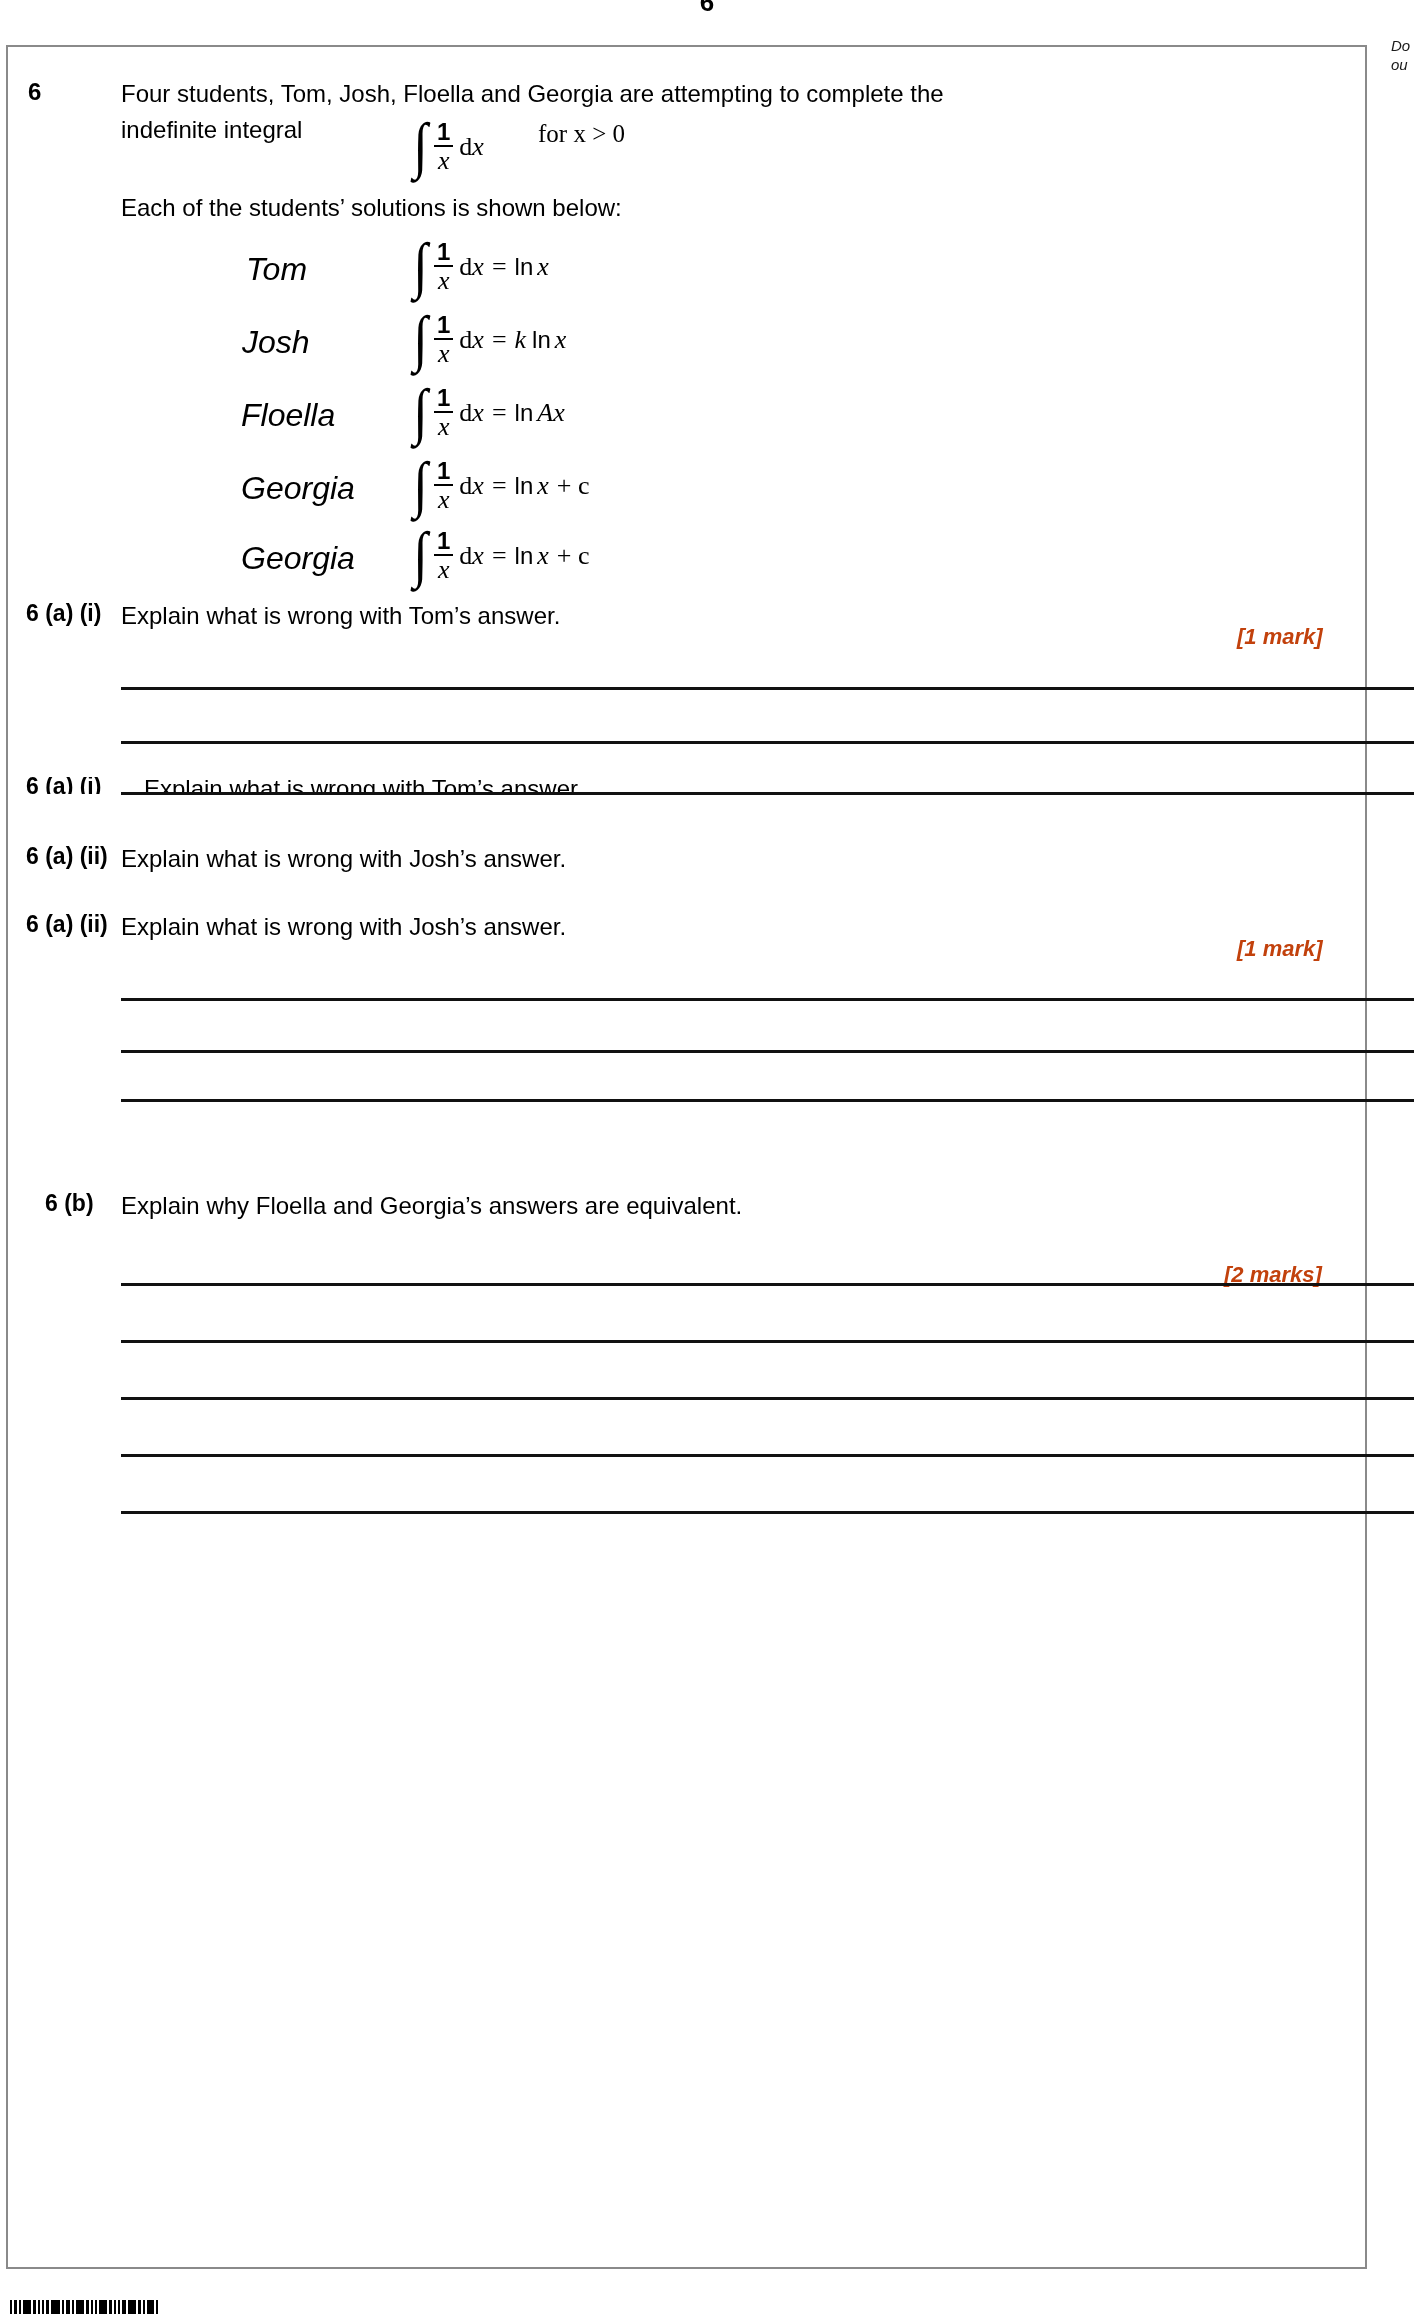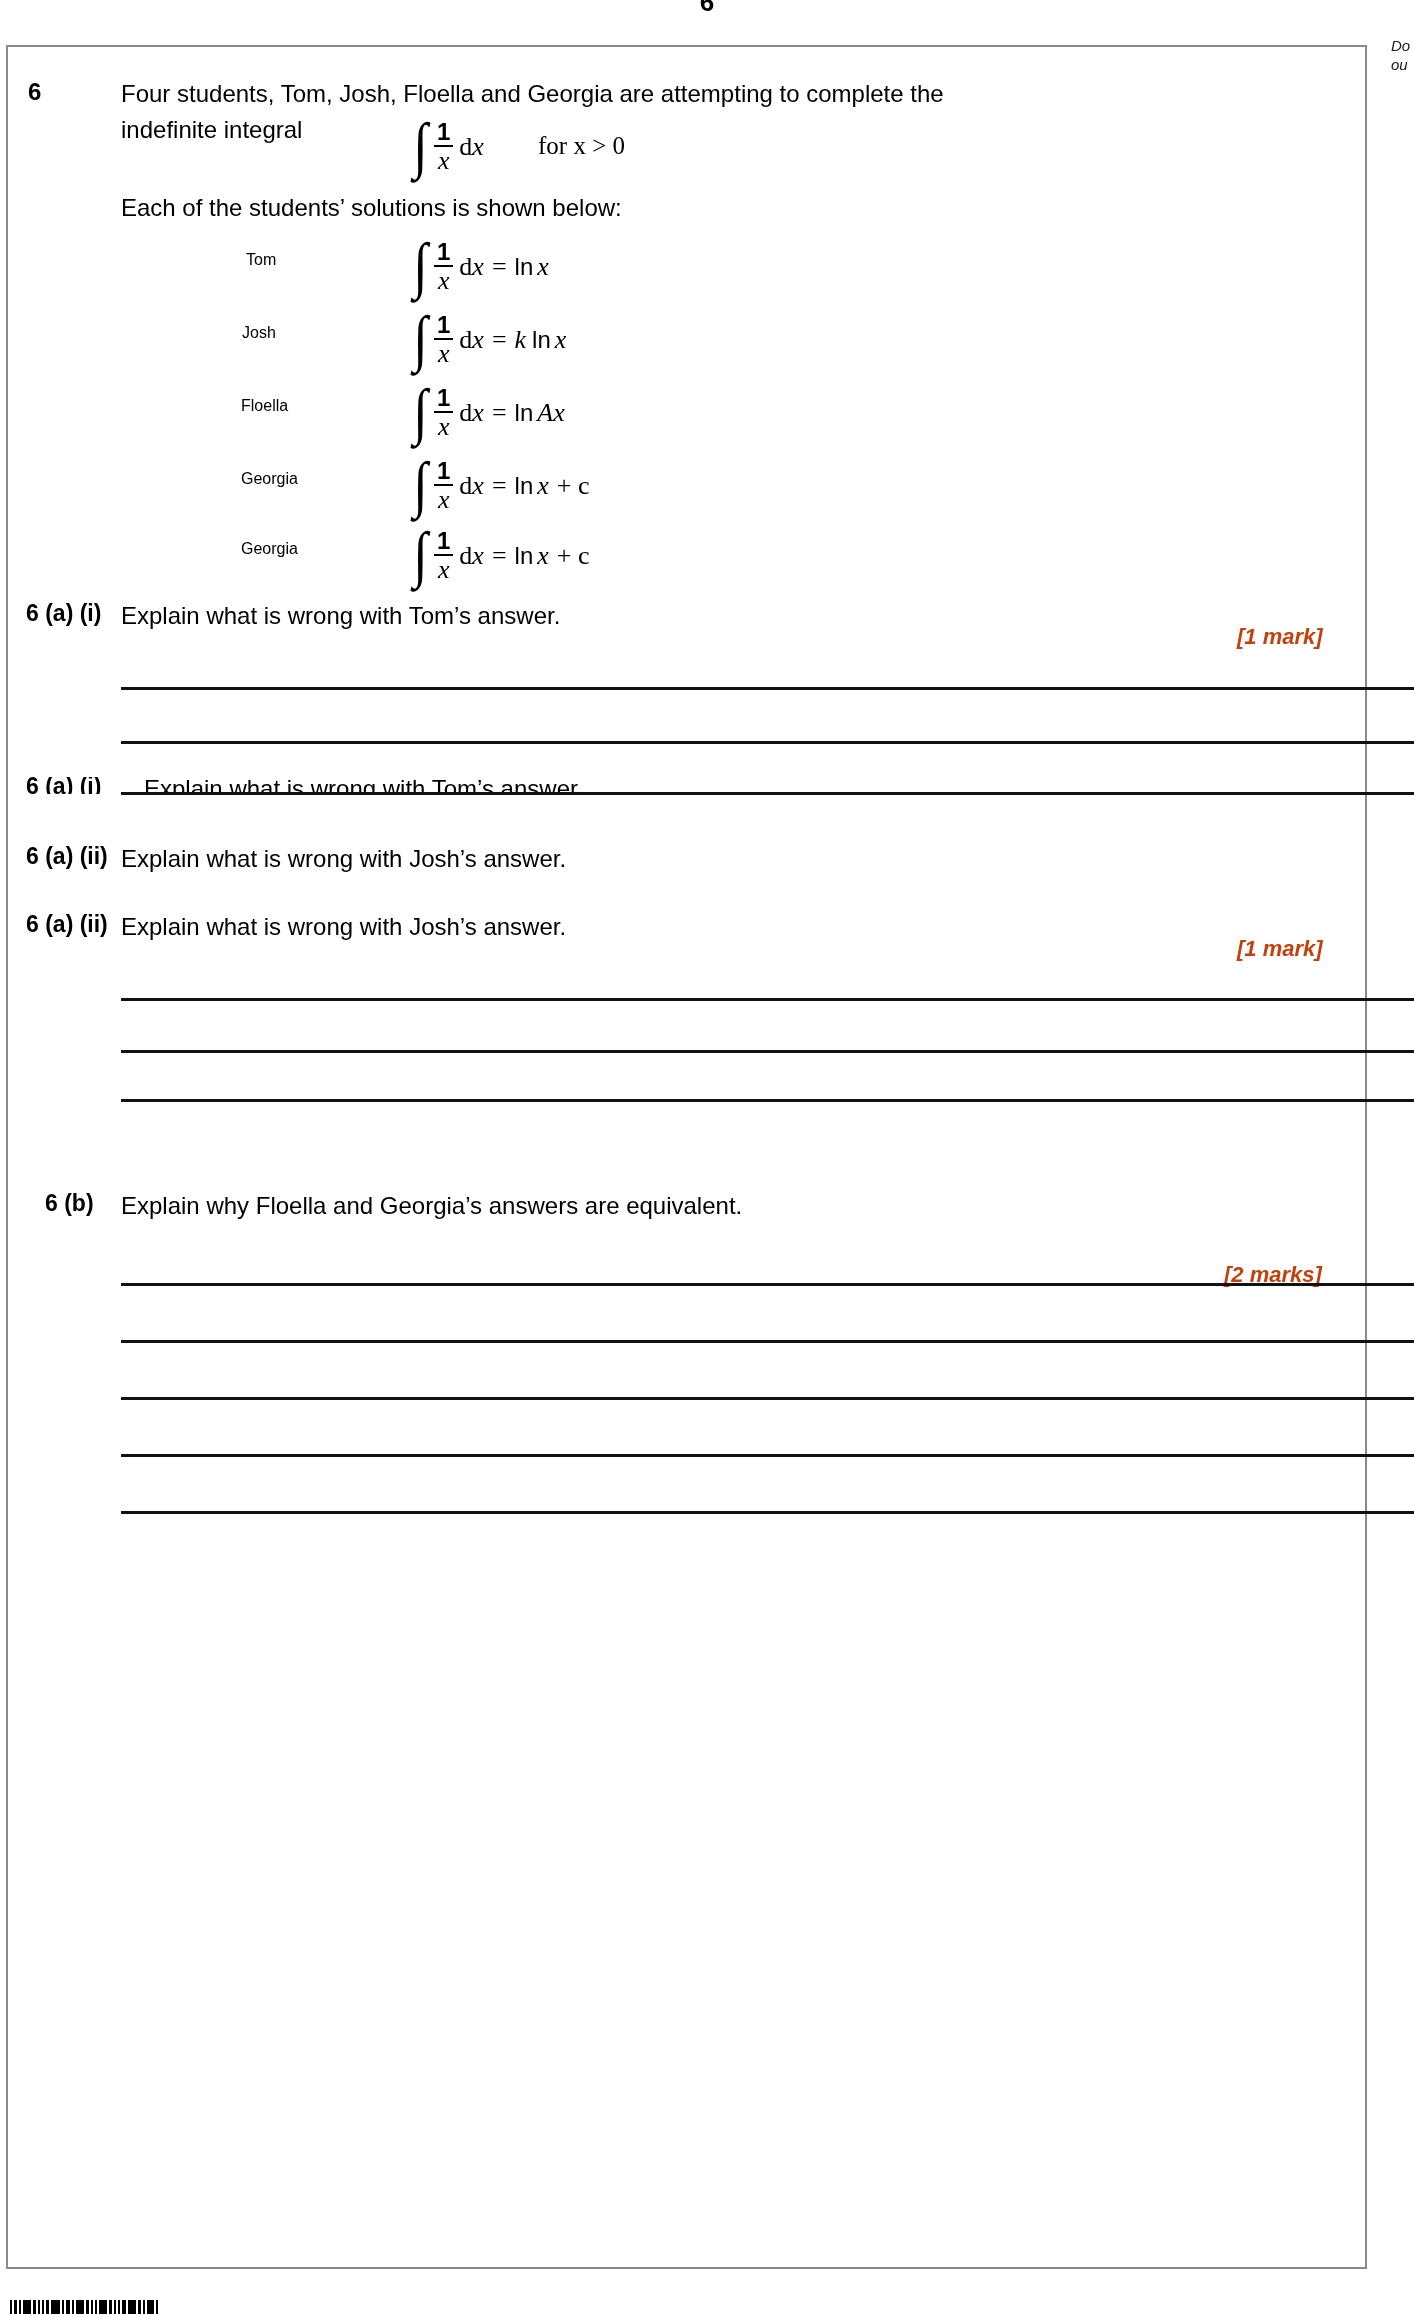--- a/index.html
+++ b/index.html
@@ -161,23 +161,24 @@
   .meq {
     font-family: "Liberation Serif", serif;
     font-size: 26px;
     margin: 0 8px;
   }
   .msp { display: inline-block; width: 8px; }
   .msp-sm { display: inline-block; width: 4px; }
 
   .student-name {
     font-family: "Liberation Sans", sans-serif;
-    font-size: 16px;
-    color: #000;
-    white-space: nowrap;
+    font-size: 32px;
+    color: #000;
+    white-space: nowrap;
+    font-style: italic;
   }
 
   
   .ghost-clip {
     position: absolute;
     overflow: hidden;
     height: 17px;
   }
   .ghost-clip .inner {
     position: absolute;
@@ -224,21 +225,21 @@
   <div class="math" style="left:412px; top:120px;">
     <span class="intsign">∫</span>
     <span class="frac">
       <span class="num">1</span>
       <span class="bar"></span>
       <span class="den">x</span>
     </span>
     <span class="mop">d</span>
     <span class="mvar">x</span>
   </div>
-  <div class="abs" style="left:538px; top:132px; font-family:'Liberation Serif',serif; font-size:25px;">for x &gt; 0</div>
+  <div class="abs" style="left:538px; top:120px; font-family:'Liberation Serif',serif; font-size:25px;">for x &gt; 0</div>
 
   <div class="abs qtext" style="left:121px; top:190px;text-align:center;">Each of the students’ solutions is shown below:</div>
 
   <div class="abs student-name" style="left:246px; top:251px;">Tom</div>
   <div class="math" style="left:412px; top:240px;">
     <span class="intsign">∫</span>
     <span class="frac">
       <span class="num">1</span>
       <span class="bar"></span>
       <span class="den">x</span>

